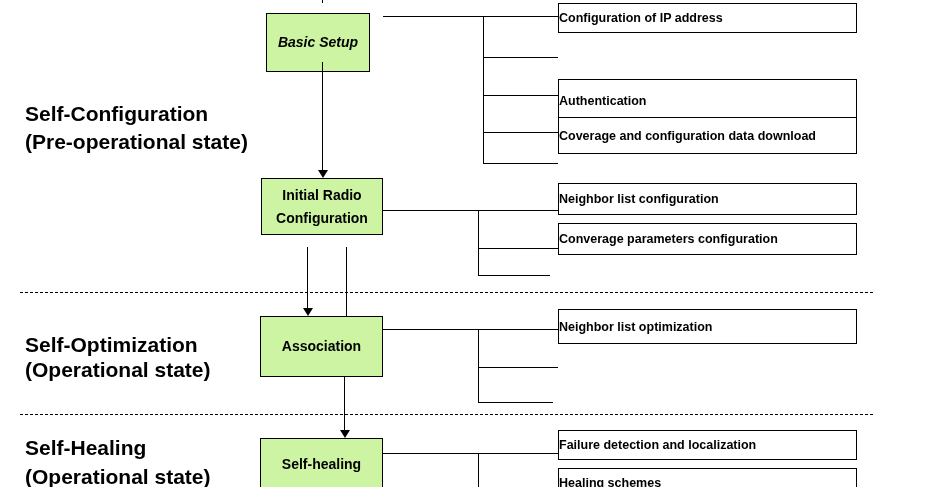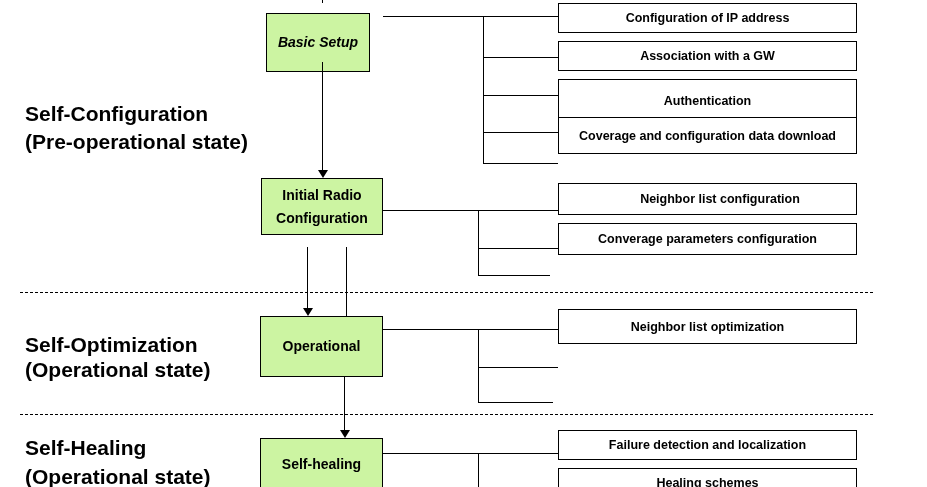--- a/index.html
+++ b/index.html
@@ -34,21 +34,21 @@
   }
   .task {
     position: absolute;
     box-sizing: border-box;
     left: 558px;
     width: 299px;
     background: #ffffff;
     border: 1px solid #000000;
     display: flex;
     align-items: center;
-    justify-content: center;
+    justify-content: flex-start;
     text-align: center;
     font-size: 12.5px;
     font-weight: bold;
   }
   .hline { position: absolute; height: 1px; background: #000000; }
   .vline { position: absolute; width: 1px; background: #000000; }
   .dashed { position: absolute; height: 0; border-top: 1px dashed #000000; }
   .arrowhead {
     position: absolute;
     width: 0; height: 0;
@@ -72,39 +72,36 @@
   <div class="dashed" style="left:20px; top:292px; width:853px;"></div>
   <div class="dashed" style="left:20px; top:414px; width:853px;"></div>
 
   <div class="stage" style="left:266px; top:13px; width:104px; height:59px;font-style:italic;">
     <span>Basic Setup</span>
   </div>
   <div class="stage" style="left:261px; top:178px; width:122px; height:57px;">
     <span>Initial Radio Configuration</span>
   </div>
   <div class="stage" style="left:260px; top:316px; width:123px; height:61px;">
-    <span>Operational</span>
+    <span>Association</span>
   </div>
   <div class="stage" style="left:260px; top:438px; width:123px; height:52px;">
     <span>Self-healing</span>
   </div>
 
   <div class="task" style="top:3px;   height:30px;">
     <span>Configuration of IP address</span>
   </div>
-  <div class="task" style="top:41px;  height:30px;">
-    <span>Association with a GW</span>
-  </div>
   <div class="task" style="top:79px;  height:43px;">
     <span>Authentication</span>
   </div>
   <div class="task" style="top:117px; height:37px;">
     <span>Coverage and configuration data download</span>
   </div>
-  <div class="task" style="top:183px; height:32px;padding-left:25px;">
+  <div class="task" style="top:183px; height:32px;">
     <span>Neighbor list configuration</span>
   </div>
   <div class="task" style="top:223px; height:32px;">
     <span>Converage parameters configuration</span>
   </div>
   <div class="task" style="top:309px; height:35px;">
     <span>Neighbor list optimization</span>
   </div>
   <div class="task" style="top:430px; height:30px;">
     <span>Failure detection and localization</span>

